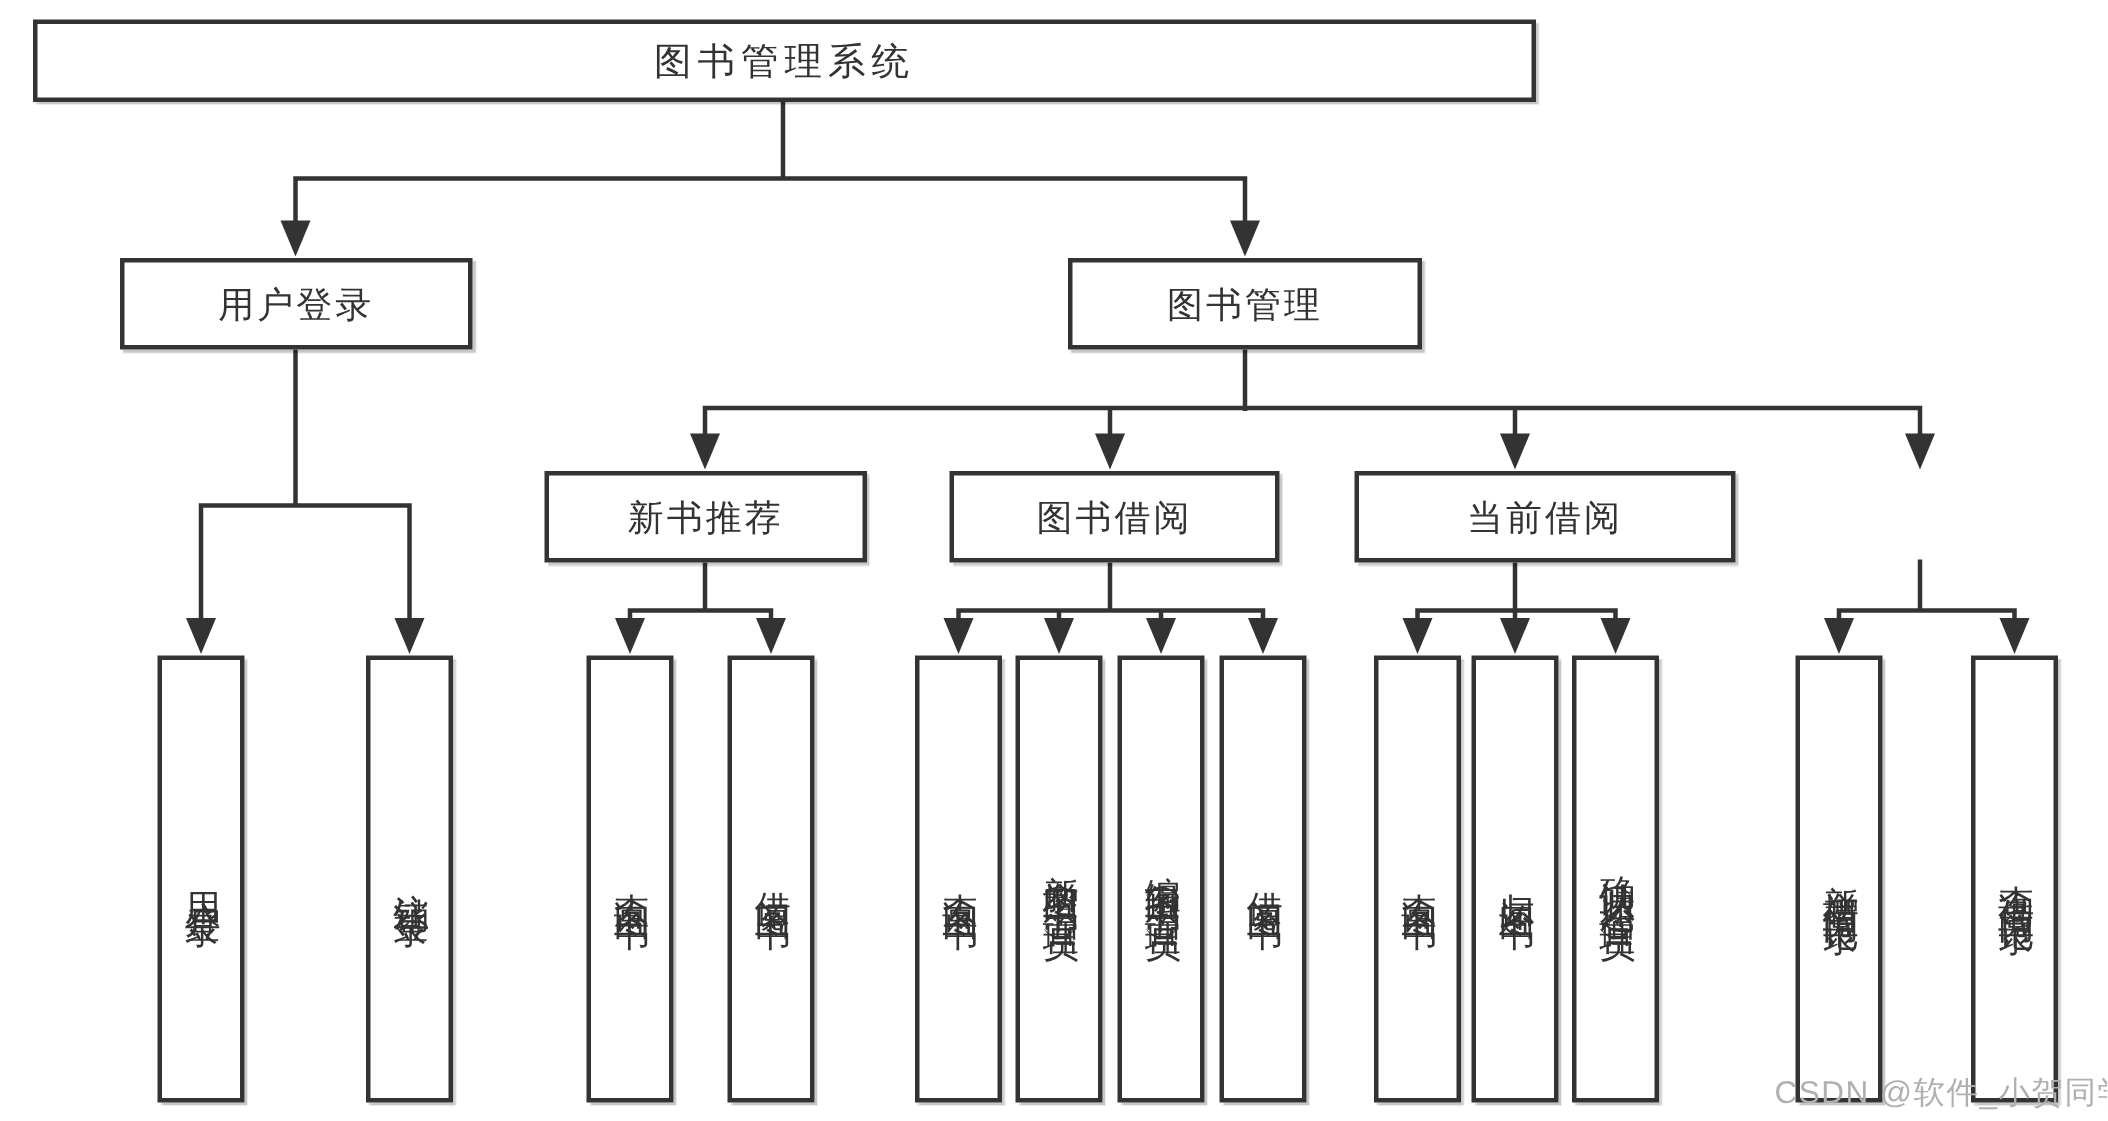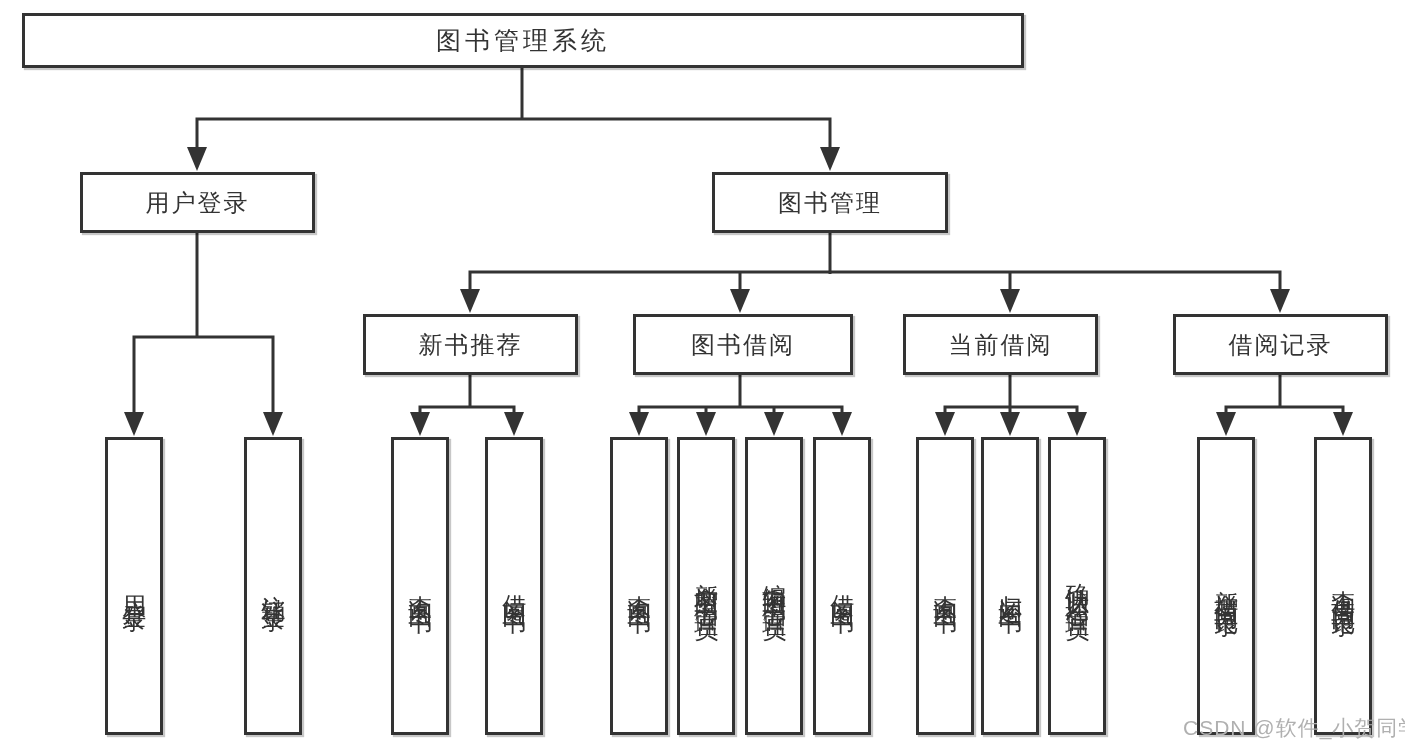--- a/index.html
+++ b/index.html
@@ -113,25 +113,22 @@
   <div class="node h" style="left:363px;top:314px;width:215px;height:61px">
     <span class="lbl">新书推荐</span>
   </div>
 
   <div class="node h" style="left:712px;top:172px;width:236px;height:61px">
     <span class="lbl">图书管理</span>
   </div>
   <div class="node h" style="left:633px;top:314px;width:220px;height:61px">
     <span class="lbl">图书借阅</span>
   </div>
-  <div class="node h" style="left:903px;top:314px;width:195px;height:61px">
+  <div class="node h" style="left:903px;top:314px;width:254px;height:61px">
     <span class="lbl">当前借阅</span>
-  </div>
-  <div class="node h" style="left:1173px;top:314px;width:215px;height:61px">
-    <span class="lbl">借阅记录</span>
   </div>
 
   <div class="node v" style="left:105px;top:437px;width:58px;height:298px">
     <span class="lbl">用户登录</span>
   </div>
   <div class="node v" style="left:244px;top:437px;width:58px;height:298px">
     <span class="lbl">注销登录</span>
   </div>
 
   <div class="node v" style="left:391px;top:437px;width:58px;height:298px">

